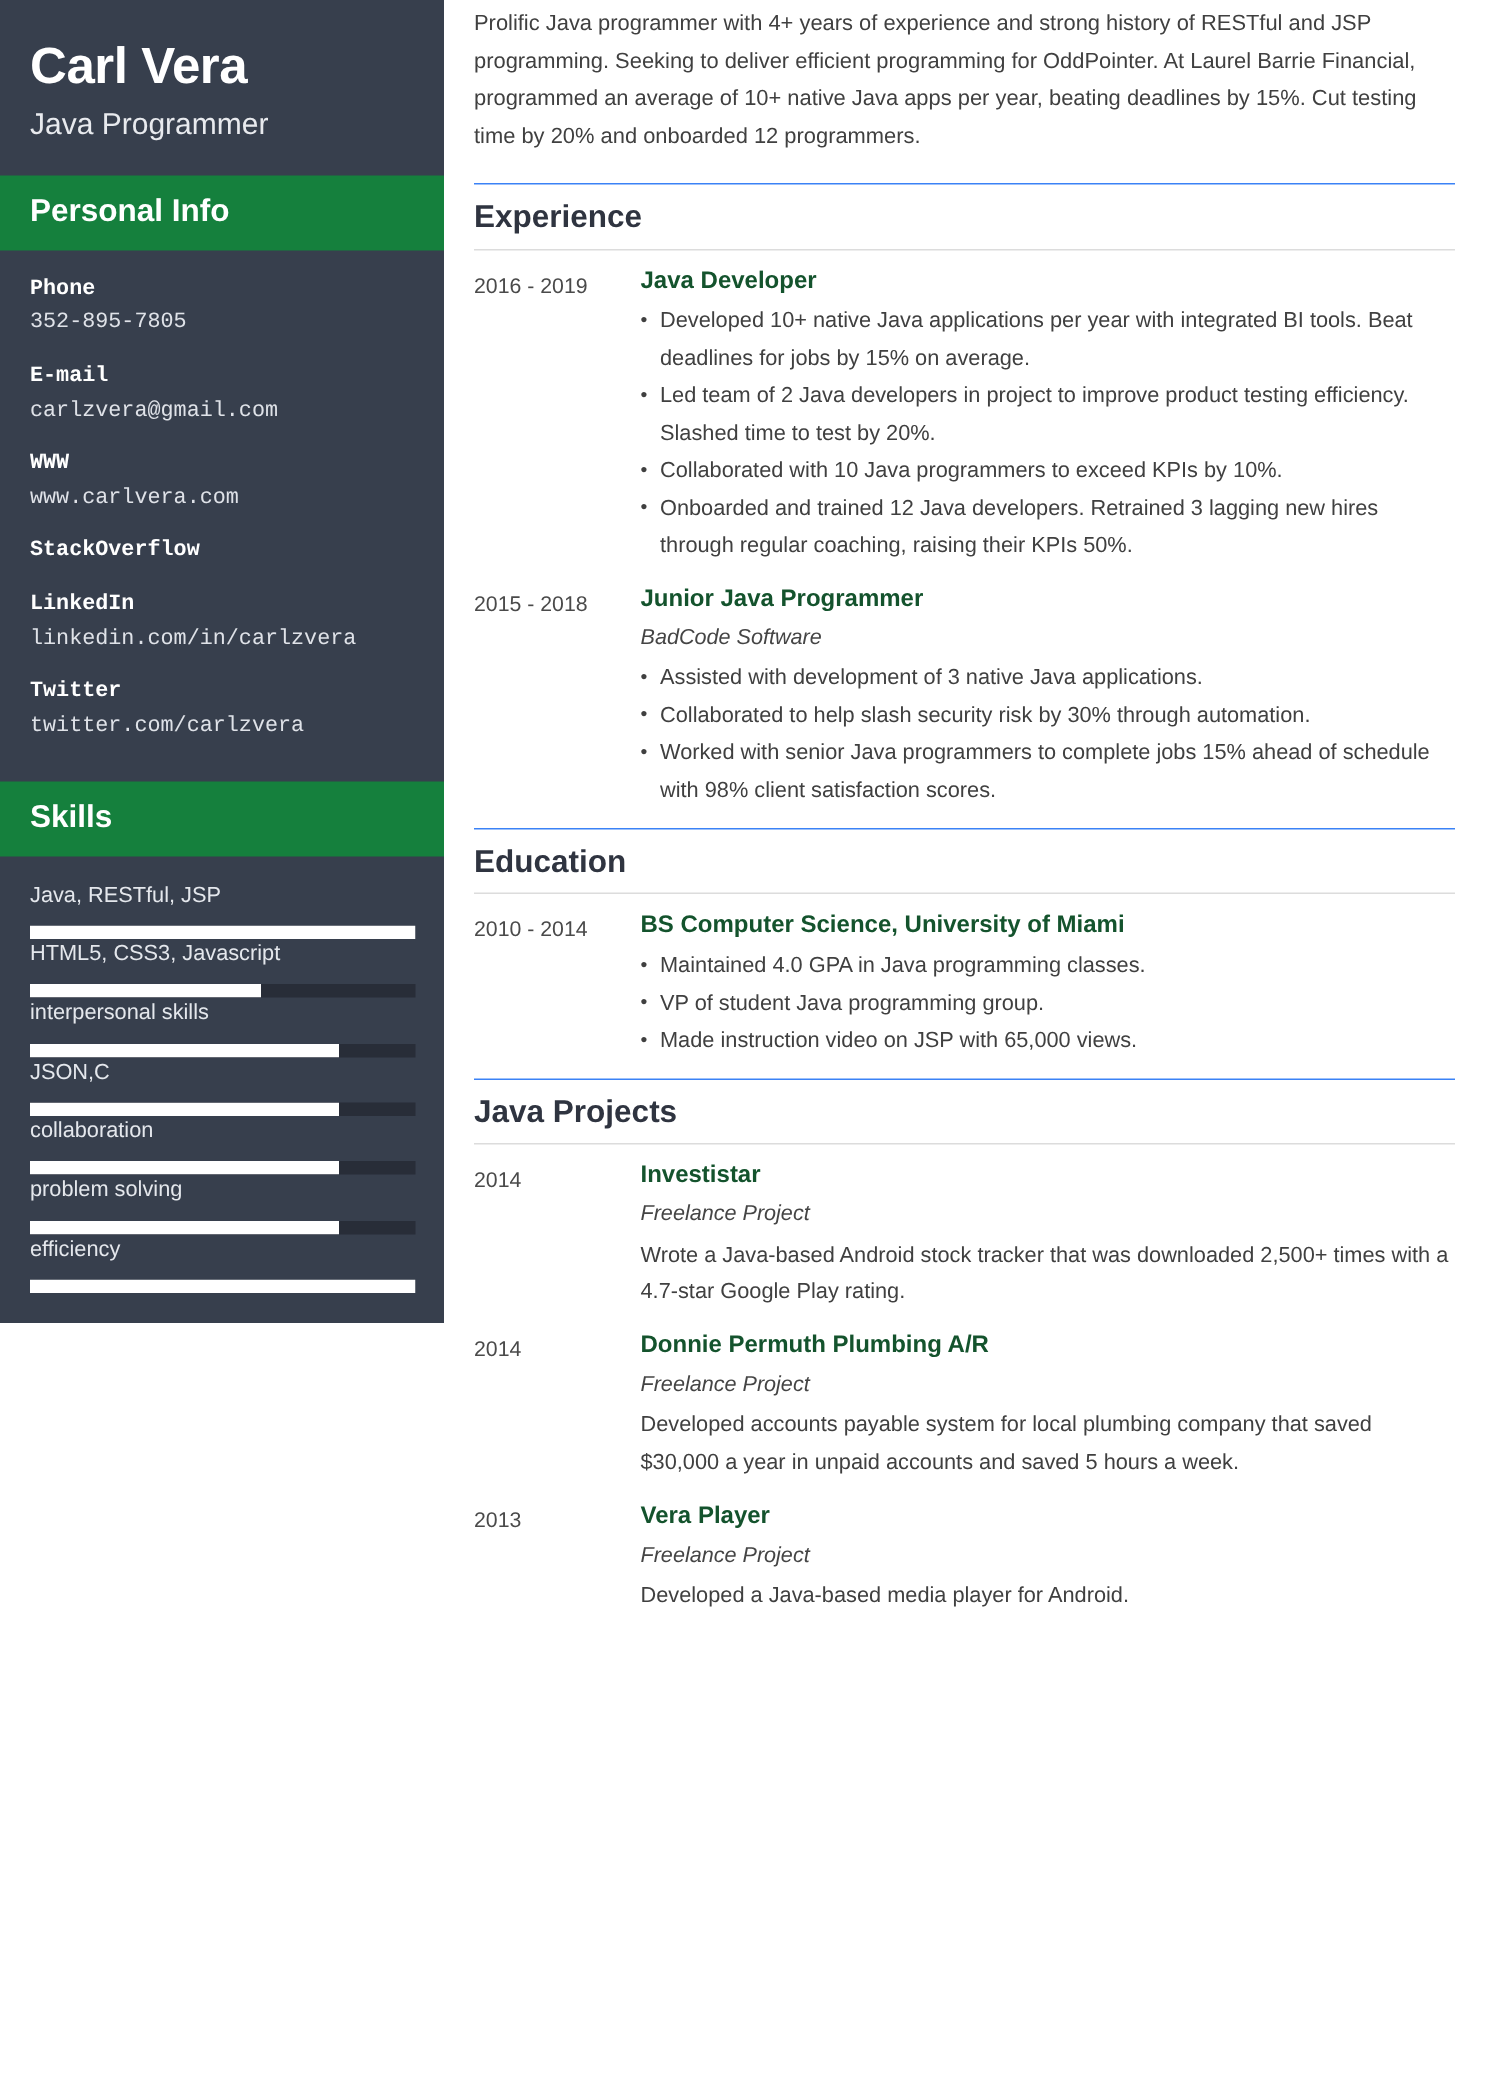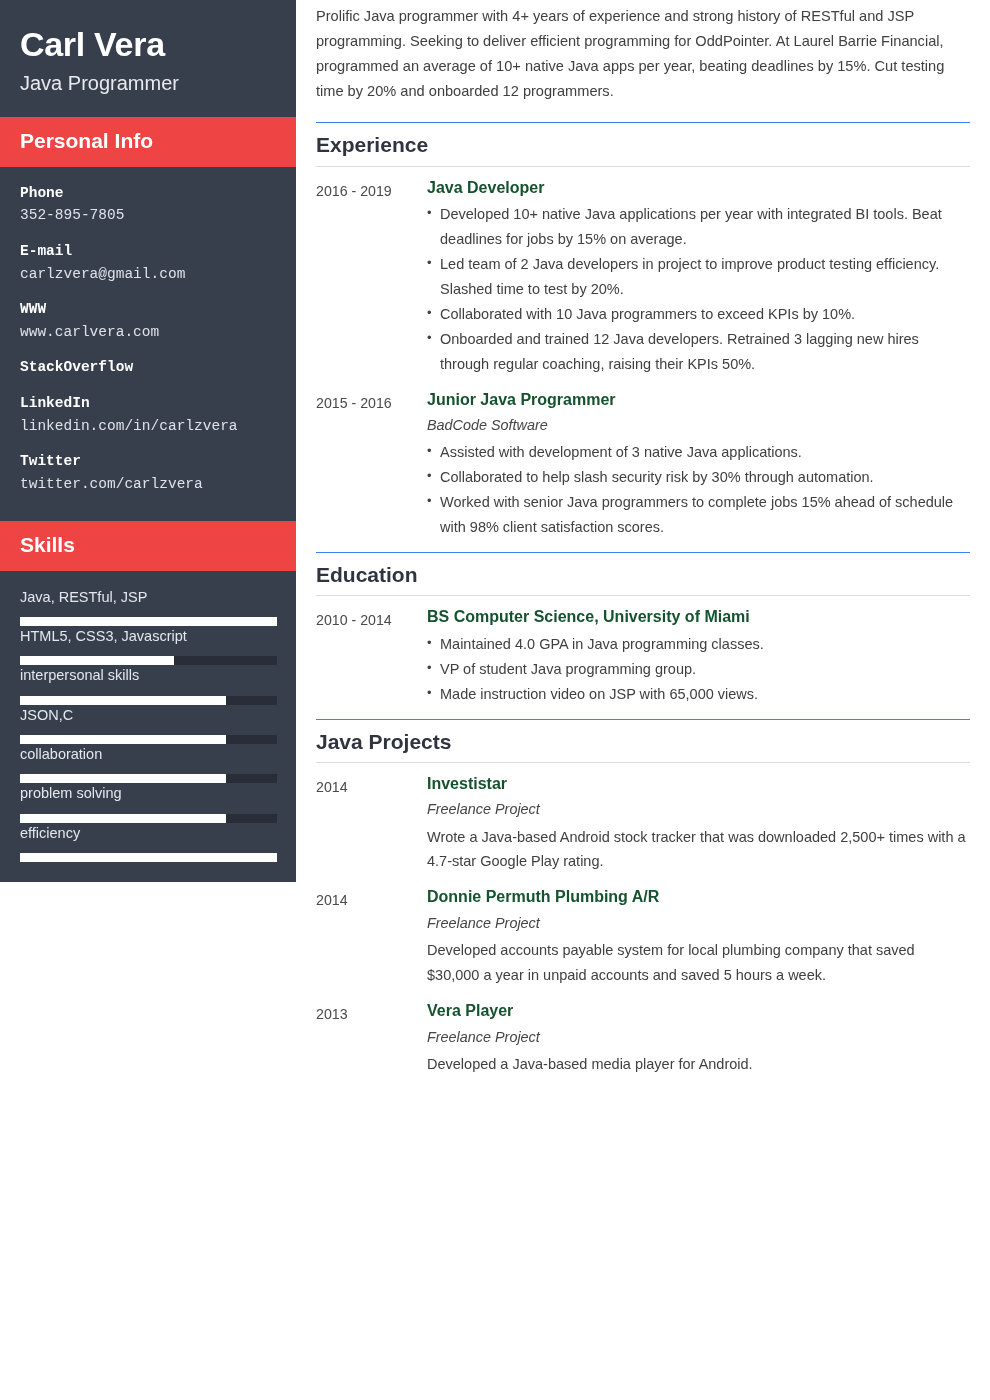--- a/index.html
+++ b/index.html
@@ -43,21 +43,21 @@
   }
   .job-title {
     margin-top: 8px;
     font-size: 20px;
     font-weight: normal;
     color: #e8eaee;
     line-height: 1.2;
   }
 
   .band {
-    background: #ef4444;
+    background: #15803d;
     padding: 11px 32px 12px 20px;
   }
   .band-title {
     font-size: 21px;
     font-weight: bold;
     color: #ffffff;
     line-height: 1.25;
   }
 
   .sidebar-body {
@@ -292,21 +292,21 @@
               <div class="entry-title">Java Developer</div>
               <ul class="bullets">
                 <li>Developed 10+ native Java applications per year with integrated BI tools. Beat deadlines for jobs by 15% on average.</li>
                 <li>Led team of 2 Java developers in project to improve product testing efficiency. Slashed time to test by 20%.</li>
                 <li>Collaborated with 10 Java programmers to exceed KPIs by 10%.</li>
                 <li>Onboarded and trained 12 Java developers. Retrained 3 lagging new hires through regular coaching, raising their KPIs 50%.</li>
               </ul>
             </div>
           </div>
           <div class="entry">
-            <div class="entry-date">2015 - 2016</div>
+            <div class="entry-date">2015 - 2018</div>
             <div class="entry-body">
               <div class="entry-title">Junior Java Programmer</div>
               <div class="entry-sub">BadCode Software</div>
               <ul class="bullets">
                 <li>Assisted with development of 3 native Java applications.</li>
                 <li>Collaborated to help slash security risk by 30% through automation.</li>
                 <li>Worked with senior Java programmers to complete jobs 15% ahead of schedule with 98% client satisfaction scores.</li>
               </ul>
             </div>
           </div>

